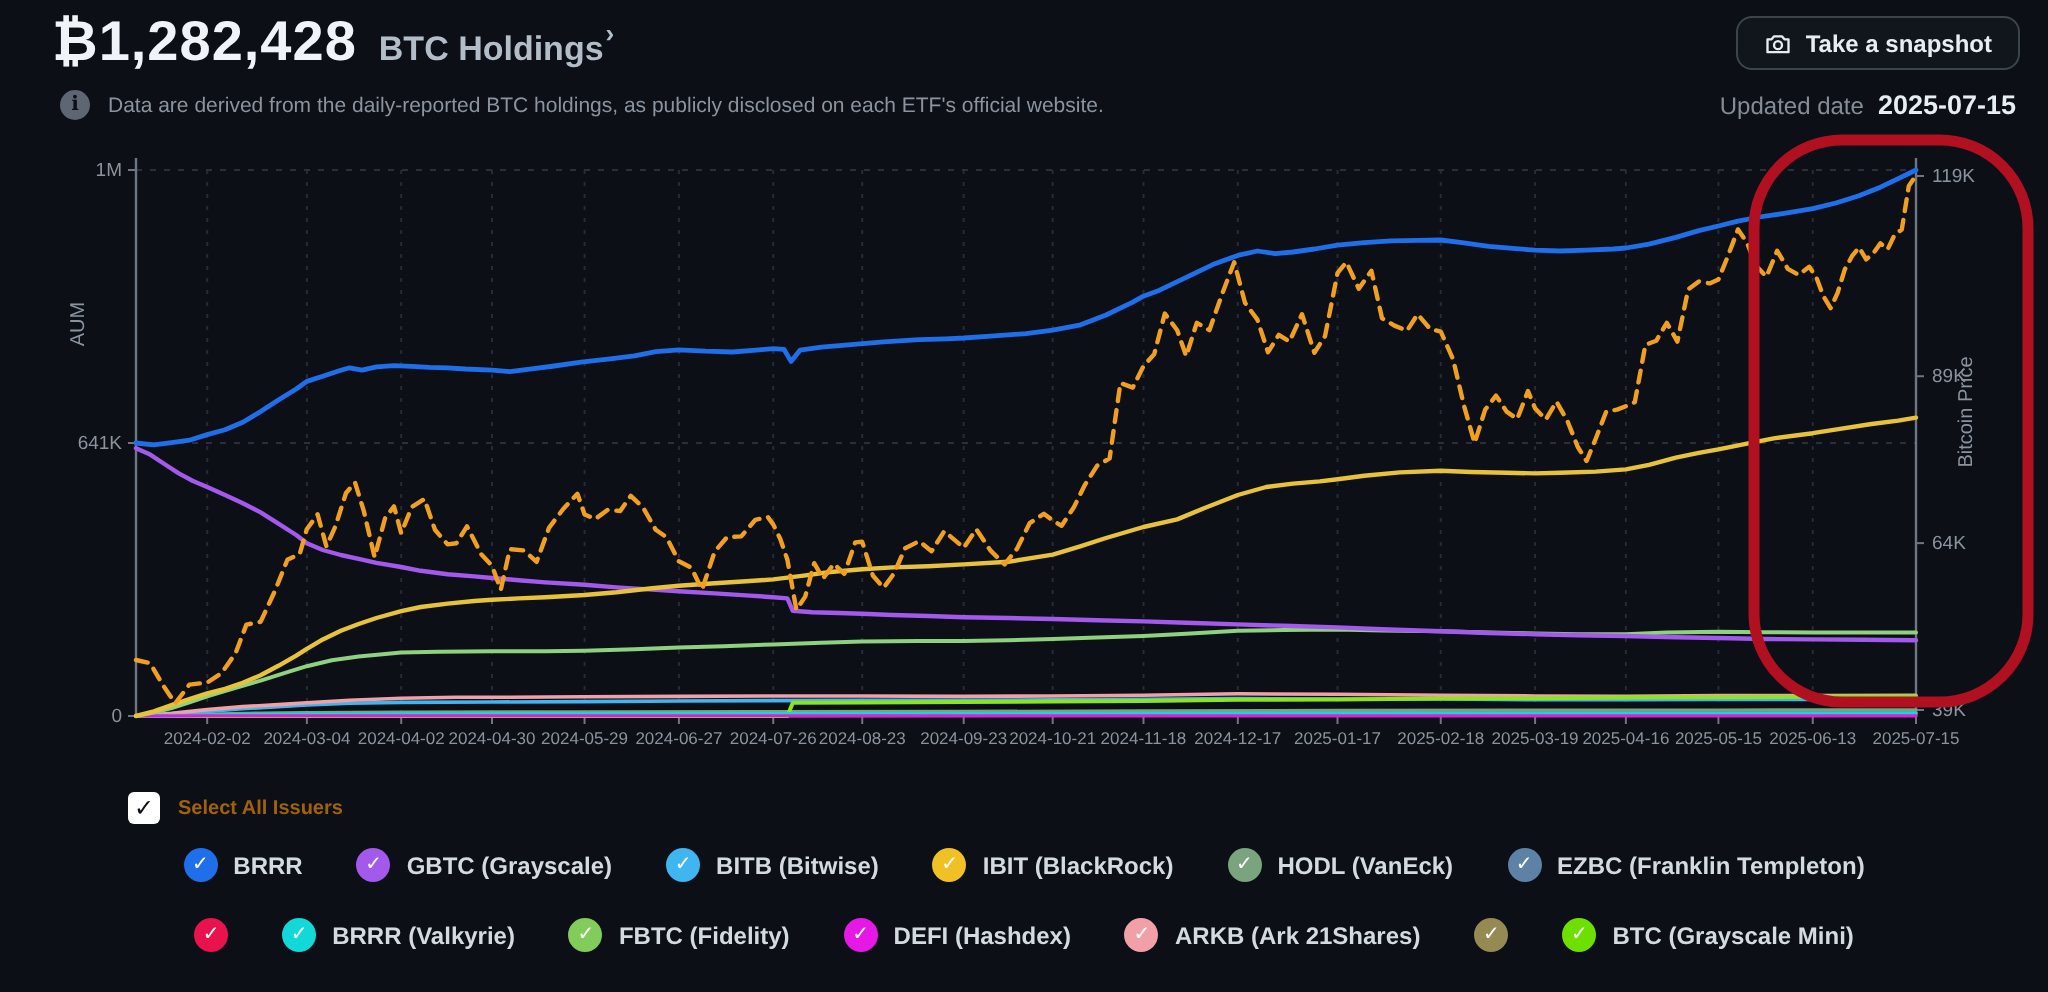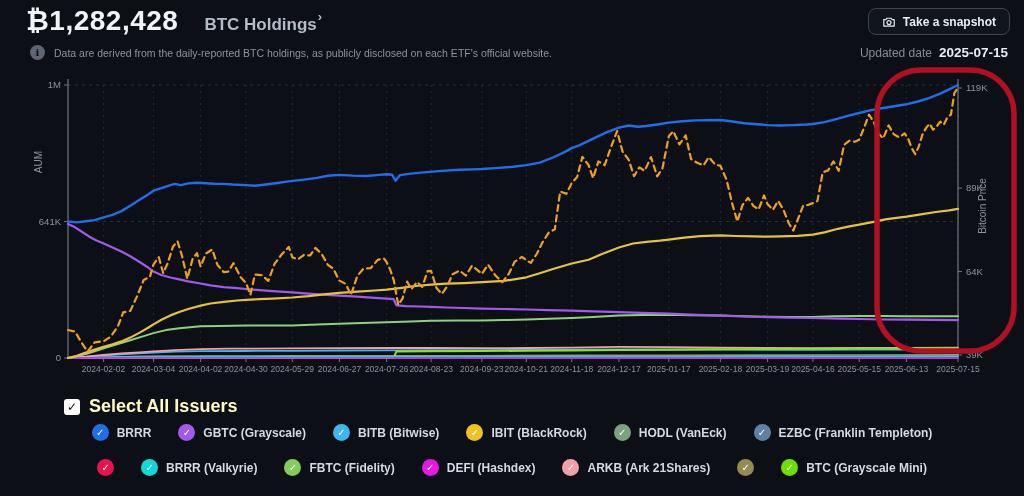--- a/index.html
+++ b/index.html
@@ -1,21 +1,21 @@
 <!DOCTYPE html>
 <html><head>
 <meta charset="utf-8">
 <style>
   html,body{margin:0;padding:0;background:#0b0e14;width:1024px;height:496px;overflow:hidden;
     font-family:"Liberation Sans","DejaVu Sans",sans-serif;-webkit-font-smoothing:antialiased;}
   .app{position:relative;width:1024px;height:496px;background:#0c0f16;color:#e6edf3;}
 
   
   .header{position:absolute;top:0;left:0;right:0;height:44px;}
-  .title-group{position:absolute;left:26px;top:5px;display:flex;align-items:baseline;gap:26px;}
+  .title-group{position:absolute;left:26px;top:5px;display:flex;align-items:baseline;gap:11px;}
   .big-value{font-size:28px;font-weight:bold;color:#f0f4f8;letter-spacing:.5px;}
   .subtitle{font-size:17px;color:#b3bdc7;font-weight:600;}
   .chev{font-size:13px;color:#b3bdc7;vertical-align:top;position:relative;top:-6px;margin-left:1px;}
   .snap-btn{position:absolute;right:14px;top:8px;height:27px;display:flex;align-items:center;gap:7px;
     padding:0 13px;border:1px solid #3d444d;border-radius:8px;background:#11151c;color:#e6edf3;
     font-size:12px;font-weight:bold;cursor:pointer;margin-left:20px;}
 
   
   .info-row{position:absolute;left:30px;top:45px;display:flex;align-items:center;gap:9px;}
   .info-icon{width:15px;height:15px;border-radius:50%;background:#5d6672;color:#0c0f16;
@@ -29,21 +29,21 @@
   .chart-wrap{position:absolute;left:0;top:58px;width:1024px;height:330px;}
   svg text{fill:#8b949e;font-family:"Liberation Sans","DejaVu Sans",sans-serif;}
   .ytick{font-size:9.5px;}
   .xtick{font-size:8.5px;}
   .axlabel{font-size:10px;}
 
   
   .select-all{position:absolute;left:64px;top:396px;display:flex;align-items:center;gap:9px;cursor:pointer;}
   .sa-box{width:16px;height:16px;border-radius:3px;background:#ffffff;color:#0c0f16;font-size:12px;
     font-weight:bold;display:flex;align-items:center;justify-content:center;line-height:1;}
-  .sa-label{font-size:18px;font-weight:bold;color:#fef9c3;}
+  .sa-label{font-size:10px;font-weight:bold;color:#a16207;}
 
   
   .legend-row{position:absolute;left:0;width:1024px;display:flex;justify-content:center;gap:27px;}
   .legend-row.r1{top:424px;}
   .legend-row.r2{top:459px;}
   .leg-item{display:flex;align-items:center;gap:8px;cursor:pointer;}
   .leg-check{width:17px;height:17px;border-radius:50%;color:#ffffff;font-size:10px;font-weight:bold;
     display:flex;align-items:center;justify-content:center;line-height:1;}
   .leg-label{font-size:12px;font-weight:bold;color:#d3dae1;}
 </style>

